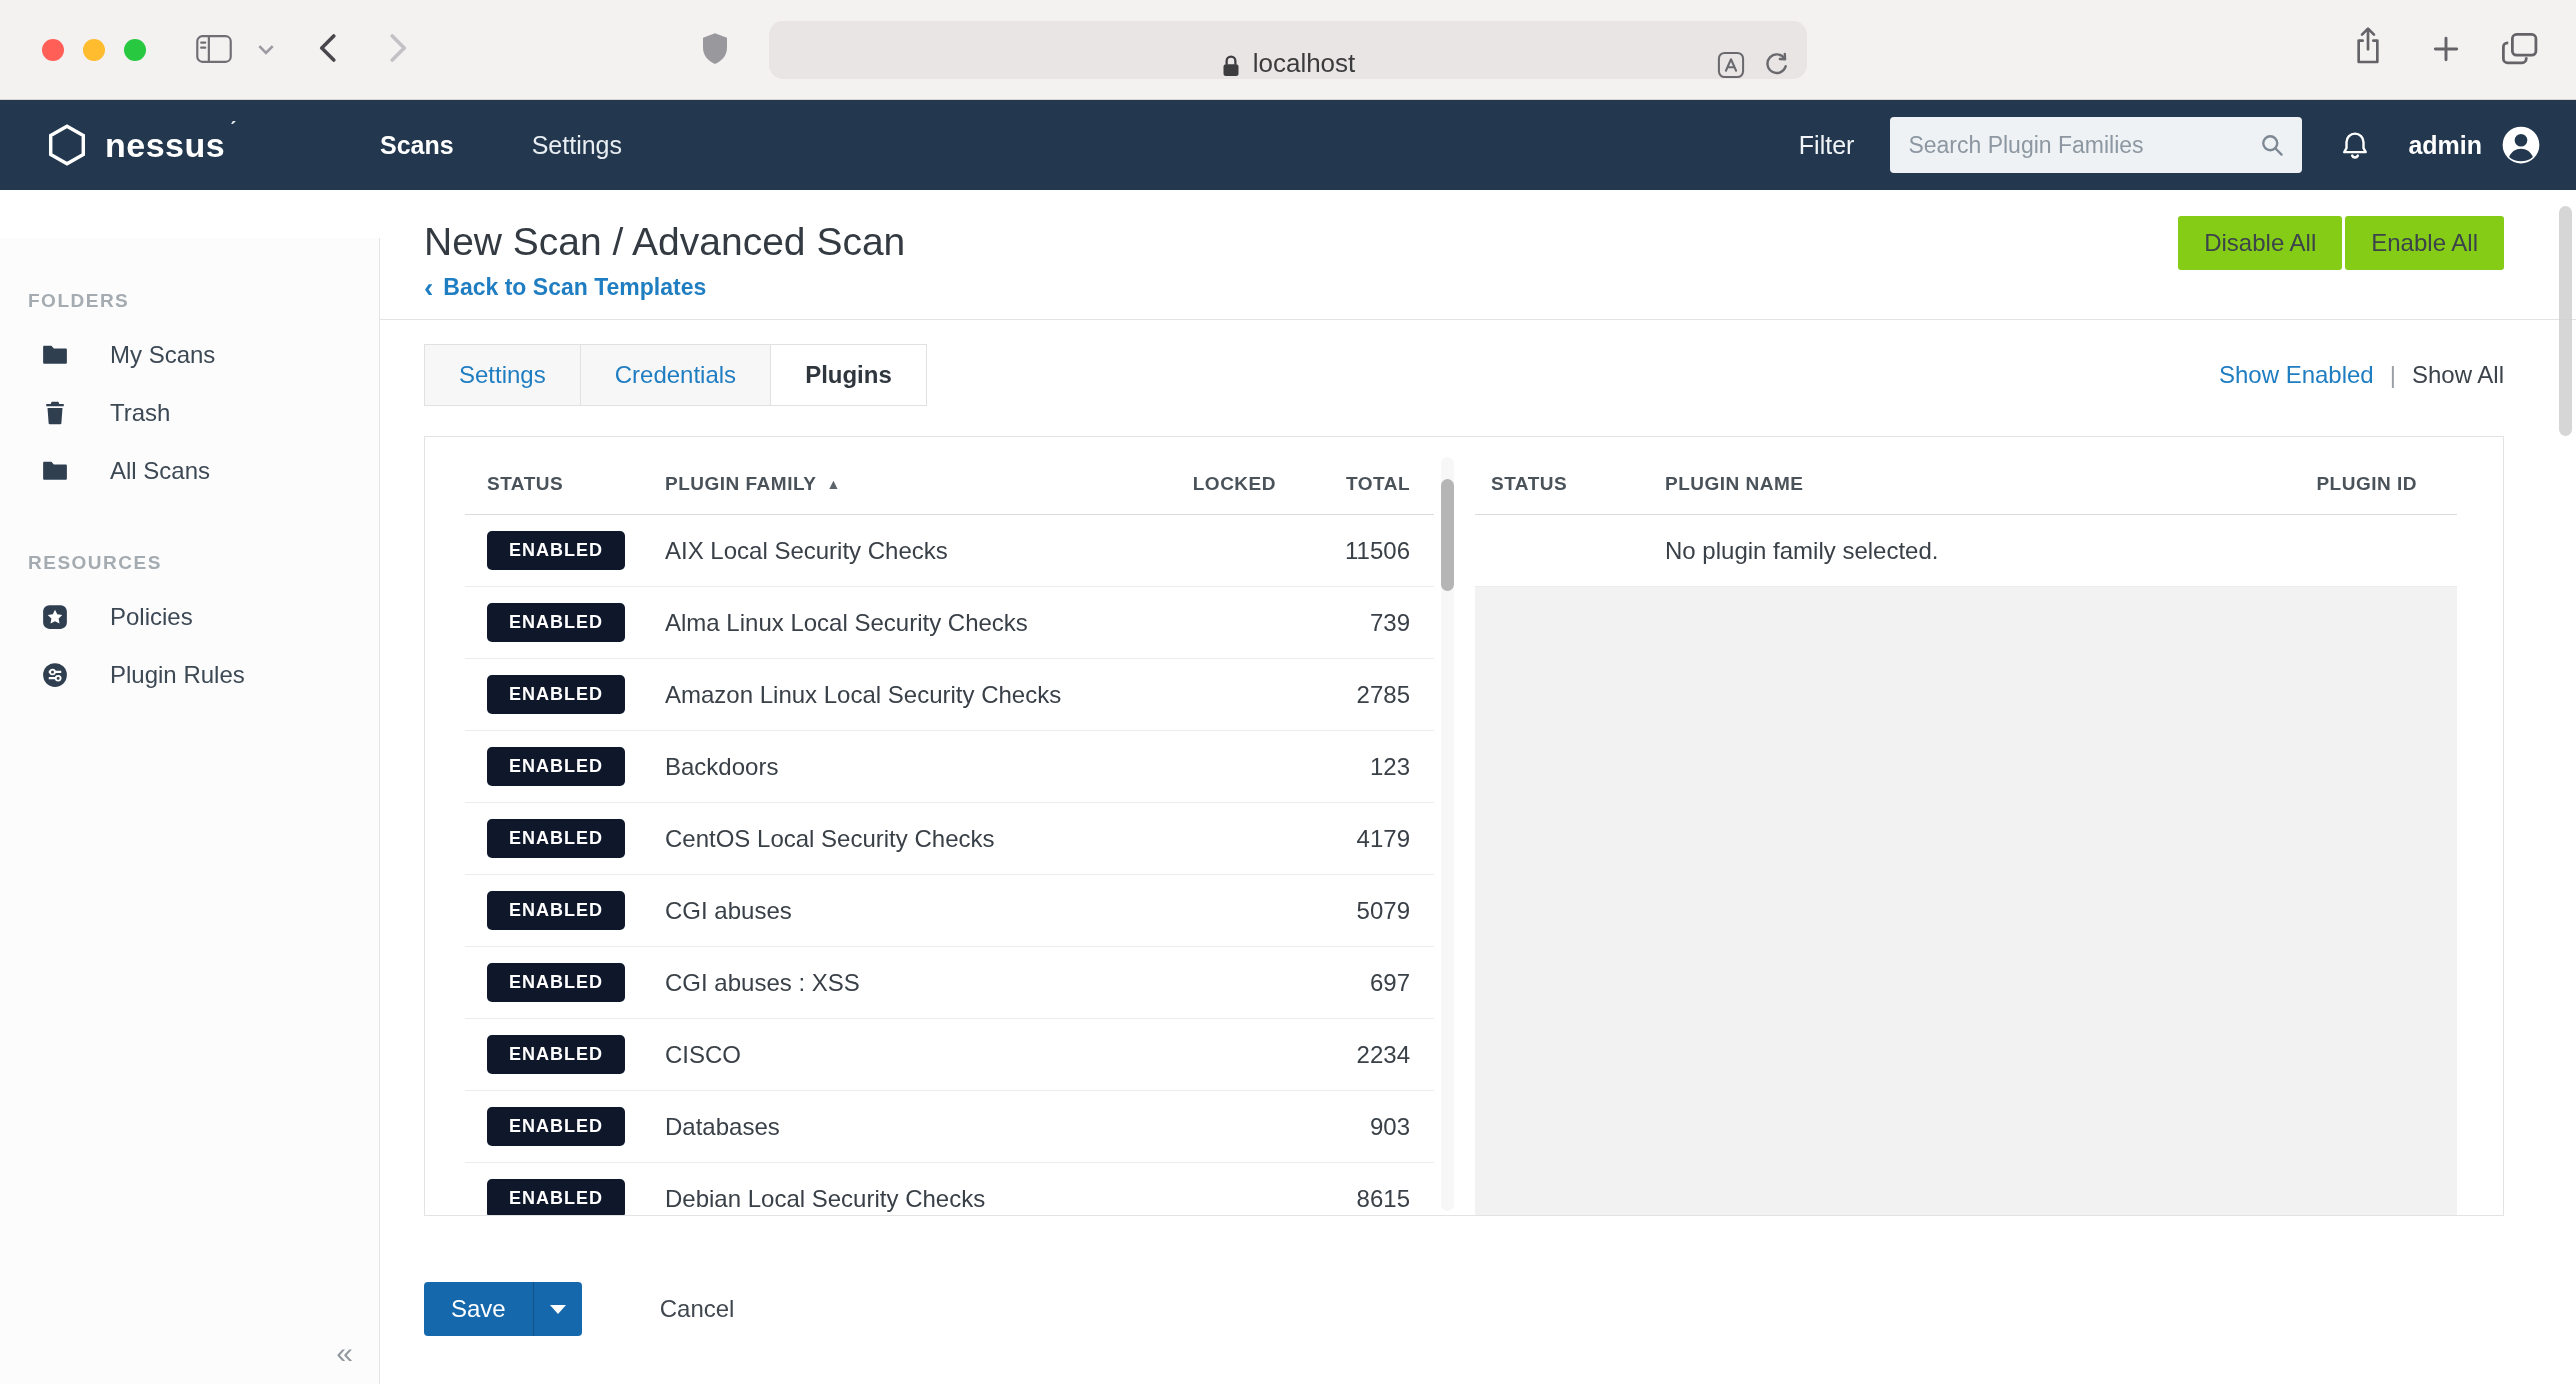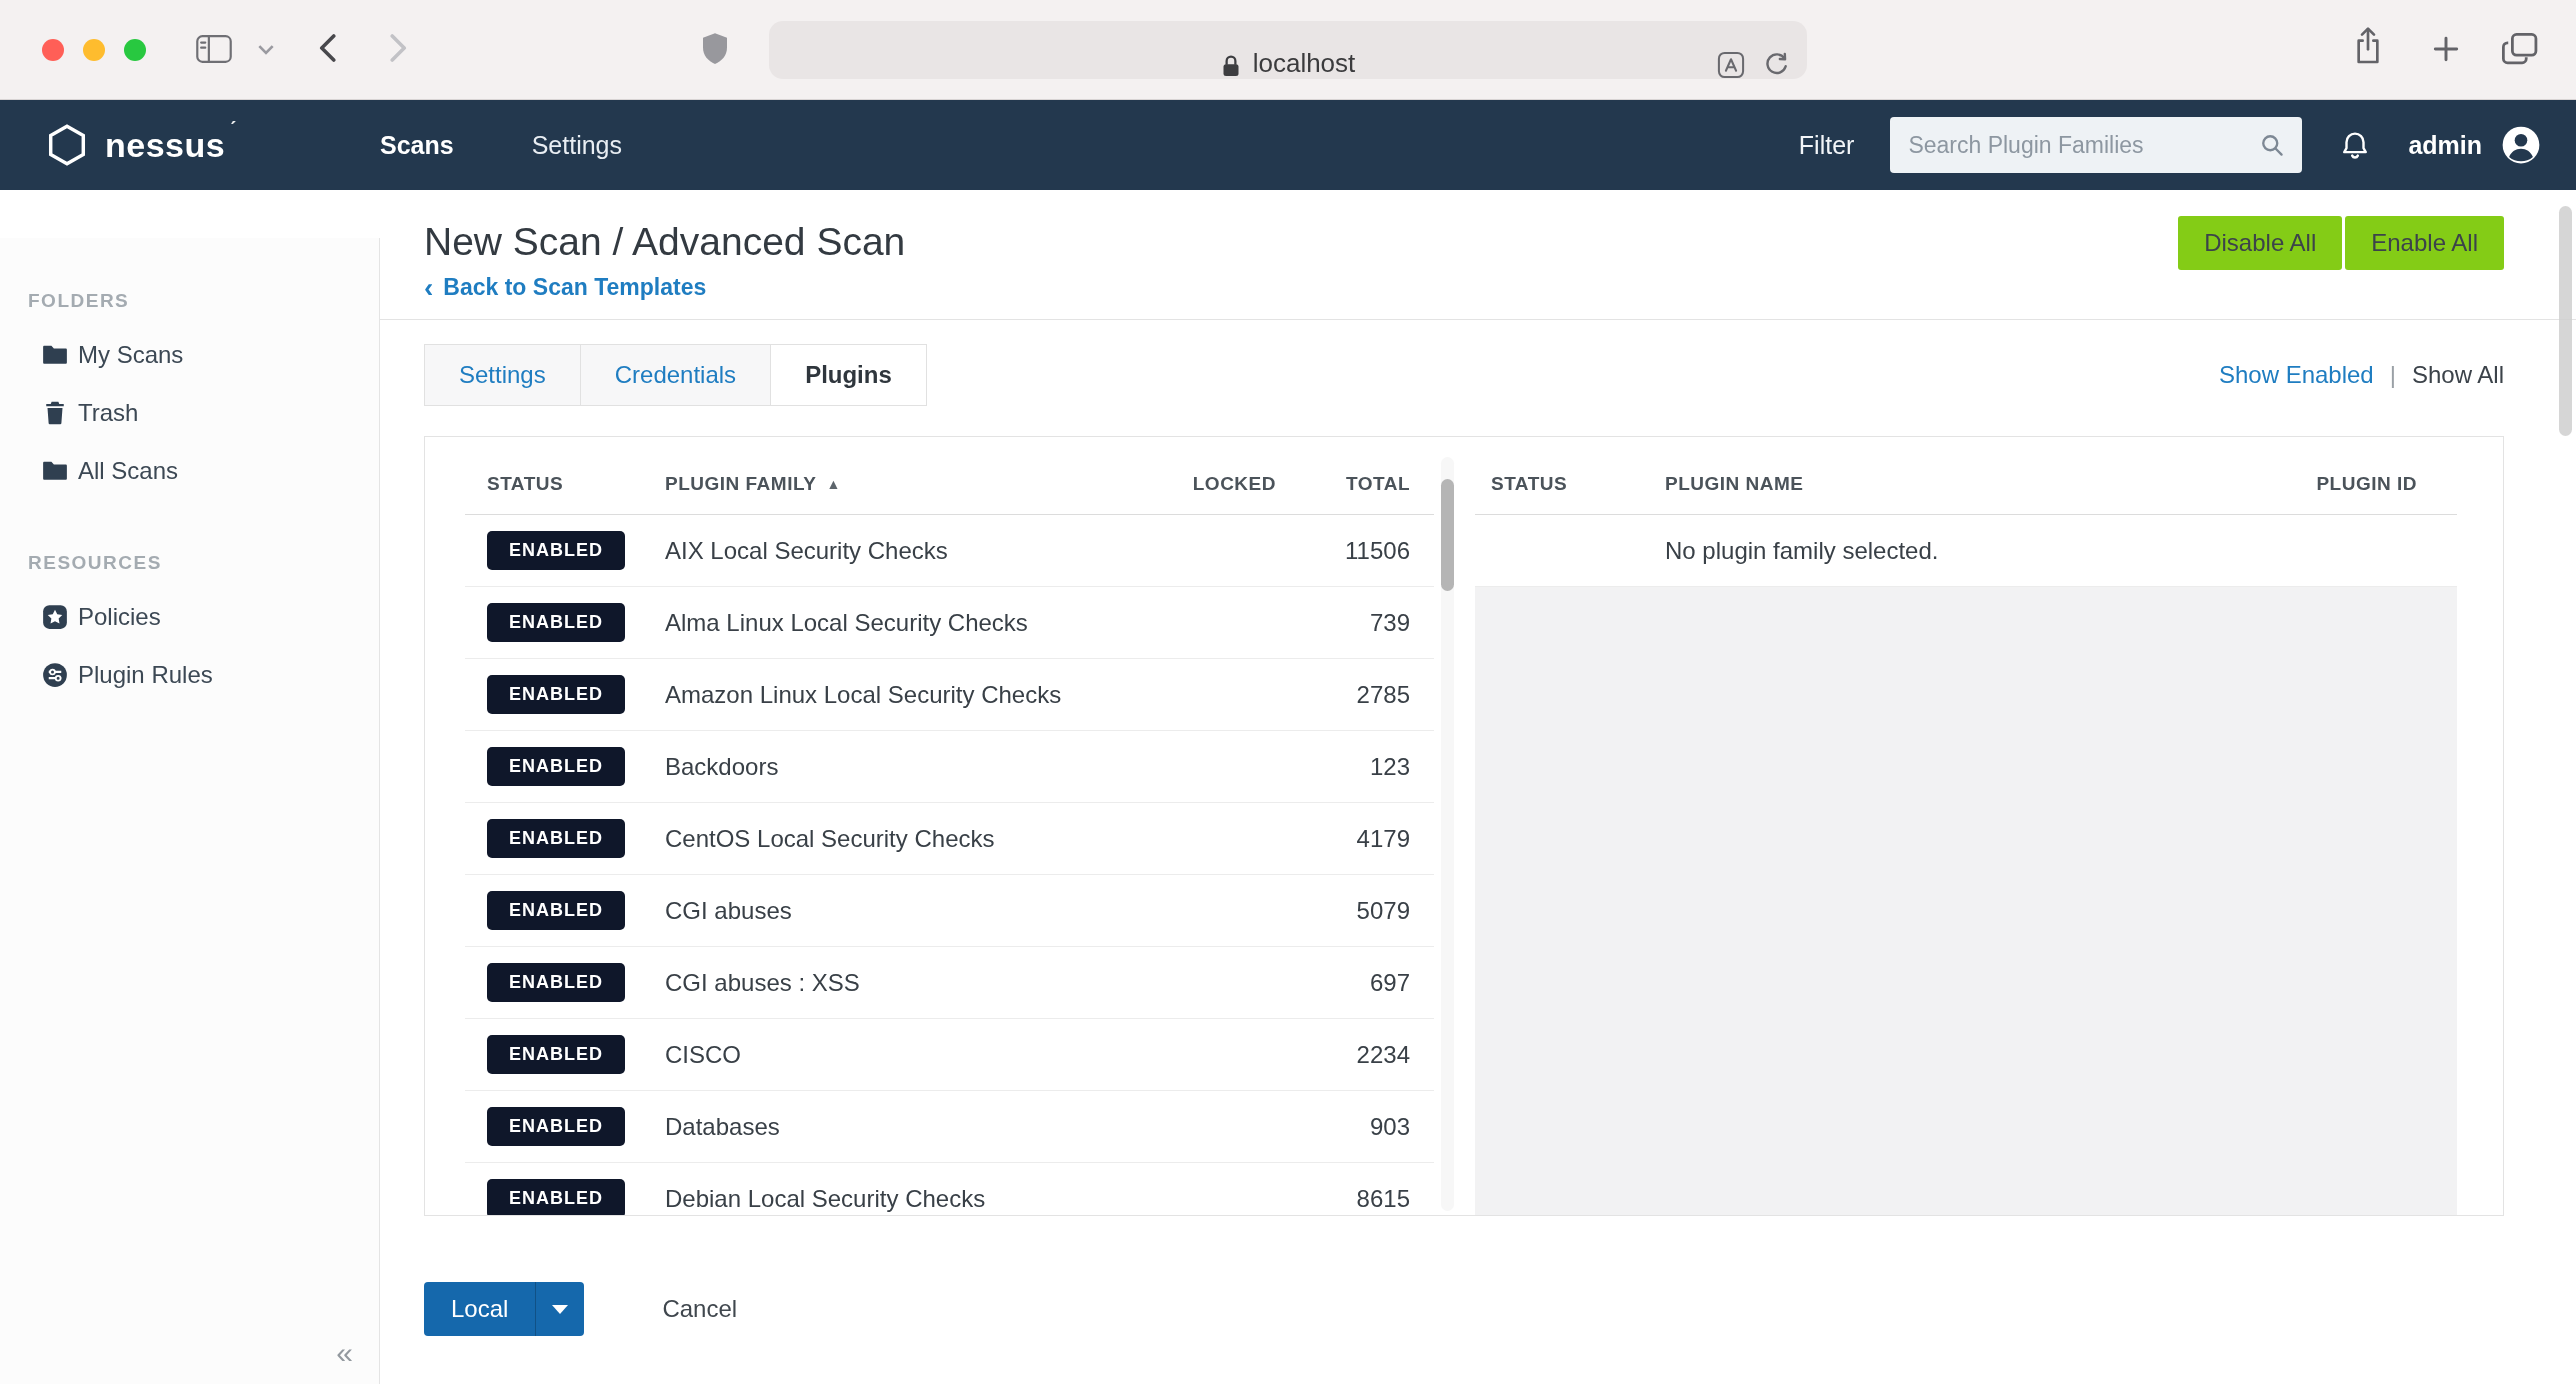--- a/index.html
+++ b/index.html
@@ -33,21 +33,21 @@
   .filter-label { font-size:25px; color:#f2f5f8; }
   .nav-search { width:412px; height:56px; background:#eef2f5; border-radius:4px; display:flex; align-items:center; padding:0 16px; }
   .nav-search input { flex:1; border:none; background:transparent; outline:none; font-size:23px; color:#333; font-family:inherit; min-width:0; }
   .nav-search input::placeholder { color:#8d97a1; }
   .user { display:flex; align-items:center; gap:18px; font-size:25px; font-weight:700; }
 
   
   .app { display:flex; height:1194px; }
   .sidebar { width:380px; min-width:380px; background:#fcfcfc; border-right:1px solid #e4e4e4; position:relative; padding-top:40px;margin-top:48px; }
   .side-title { margin:12px 0 14px 28px; font-size:19px; font-weight:700; color:#a4abb1; letter-spacing:1.5px; }
-  .side-item { height:58px; display:flex; align-items:center; gap:8px; padding-left:40px; font-size:24px; color:#3c4854; cursor:pointer; }
+  .side-item { height:58px; display:flex; align-items:center; gap:40px; padding-left:40px; font-size:24px; color:#3c4854; cursor:pointer; }
   .side-item svg { width:30px; height:30px; flex:none; }
   .side-gap { height:40px; }
   .collapse { position:absolute; right:26px; bottom:14px; font-size:30px; color:#93999f; cursor:pointer; }
 
   .main { flex:1; position:relative; background:#fff; overflow:hidden; }
   .page-head { position:relative; padding:30px 72px 0 44px; }
   .page-title { margin:0; font-size:39px; font-weight:500; color:#333a41; }
   .back-link { margin-top:10px; display:inline-flex; align-items:center; gap:10px; font-size:23px; color:#1f7dc1; font-weight:600; cursor:pointer; }
   .back-chevron { font-size:28px; line-height:20px; font-weight:700; }
   .head-actions { position:absolute; top:26px; right:72px; display:flex; gap:3px; }
@@ -380,21 +380,21 @@
           <div class="p-status"></div>
           <div class="p-name">No plugin family selected.</div>
           <div class="p-id"></div>
         </div>
         <div class="fill-gray"></div>
       </div>
     </div>
 
     <div class="footer">
       <div class="save-split">
-        <div class="save-main">Local</div>
+        <div class="save-main">Save</div>
         <div class="save-caret">
           <span class="caret-down"></span>
         </div>
       </div>
       <button class="cancel">Cancel</button>
     </div>
   </main>
 </div>
 
 <div class="page-scroll-thumb"></div>

